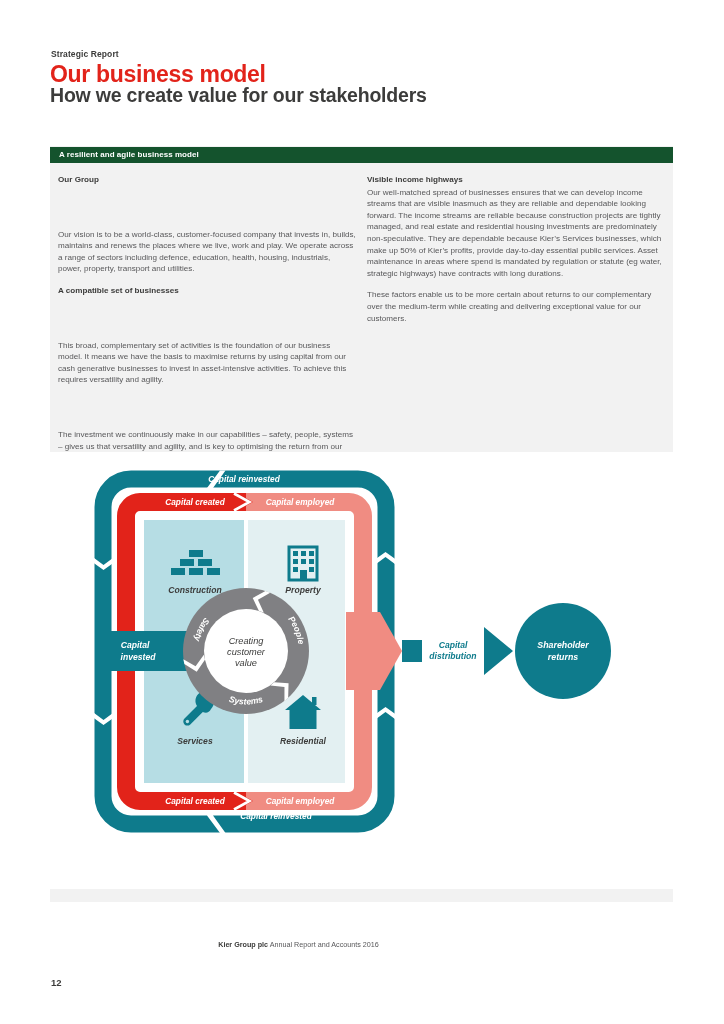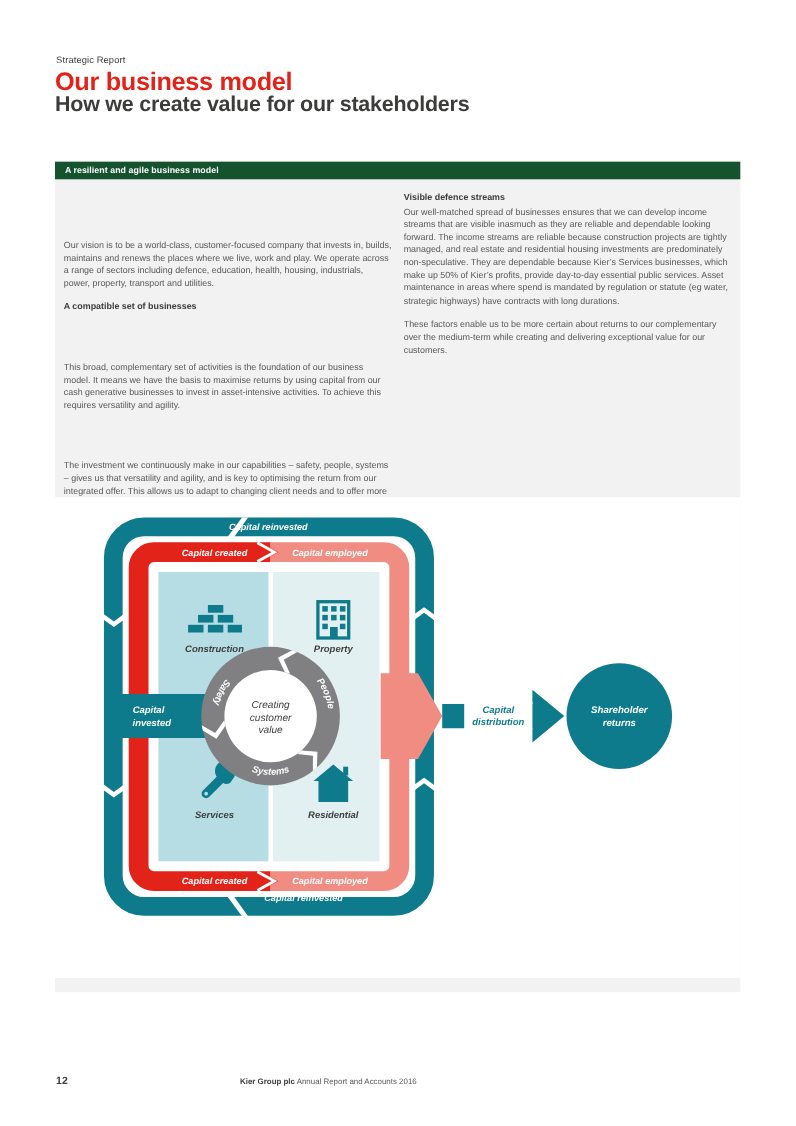--- a/index.html
+++ b/index.html
@@ -9,21 +9,21 @@
     font-family:"Liberation Sans", sans-serif;
     color:#3c3c3b;
     position:relative;
     overflow:hidden;
   }
   .page { position:absolute; inset:0; }
 
   
   .eyebrow {
     position:absolute; left:51px; top:49px;
-    font-size:8.5px; font-weight:normal; letter-spacing:0.1px;
+    font-size:8.5px; font-weight:bold; letter-spacing:0.1px;
     color:#3c3c3b;
   }
   .title-red {
     position:absolute; left:50px; top:61px;
     font-size:23px; font-weight:bold; letter-spacing:-0.3px;
     color:#e2231a; white-space:nowrap;
   }
   .title-dark {
     position:absolute; left:50px; top:84px;
     font-size:19.5px; font-weight:bold; letter-spacing:-0.2px;
@@ -75,51 +75,52 @@
     position:absolute; left:0; top:0; width:623px; height:437px;
   }
   .diagram svg { display:block; }
 
   
   .page-num {
     position:absolute; left:51px; top:977px;
     font-size:9.5px; font-weight:bold; color:#3c3c3b;
   }
   .footer-center {
-    position:absolute; left:0; top:978px; width:597px;
+    position:absolute; left:0; top:940px; width:597px;
     text-align:center; font-size:7.2px; color:#58585a;
   }
   .footer-center b { color:#3c3c3b; }
 </style>
 </head>
 <body>
 
 <div class="page">
 
   <div class="eyebrow">Strategic Report</div>
   <div class="title-red">Our business model</div>
   <div class="title-dark">How we create value for our stakeholders</div>
 
   <div class="content-panel"></div>
 
   <div class="banner">
     <div class="banner-label">A resilient and agile business model</div>
   </div>
 
   <div class="col col-left">
+    <div class="sub">Our Group</div>
     <div class="para">Our vision is to be a world-class, customer-focused company that invests in, builds, maintains and renews the places where we live, work and play. We operate across a range of sectors including defence, education, health, housing, industrials, power, property, transport and utilities.</div>
 
     <div class="sub">A compatible set of businesses</div>
     <div class="para">This broad, complementary set of activities is the foundation of our business model. It means we have the basis to maximise returns by using capital from our cash generative businesses to invest in asset-intensive activities. To achieve this requires versatility and agility.</div>
 
     <div class="para tight">The investment we continuously make in our capabilities – safety, people, systems – gives us that versatility and agility, and is key to optimising the return from our integrated offer. This allows us to adapt to changing client needs and to offer more to each customer, using the full scope of our Group in the process. It underpins our future growth and ensures that we can take a safe and risk-managed approach to that growth.</div>
   </div>
 
   <div class="col col-right">
-    <div class="sub">Visible defence streams</div>
+    <div class="sub">Visible income highways</div>
     <div class="para">Our well-matched spread of businesses ensures that we can develop income streams that are visible inasmuch as they are reliable and dependable looking forward. The income streams are reliable because construction projects are tightly managed, and real estate and residential housing investments are predominately non-speculative. They are dependable because Kier’s Services businesses, which make up 50% of Kier’s profits, provide day-to-day essential public services. Asset maintenance in areas where spend is mandated by regulation or statute (eg water, strategic highways) have contracts with long durations.</div>
 
     <div class="para tight">These factors enable us to be more certain about returns to our complementary over the medium-term while creating and delivering exceptional value for our customers.</div>
   </div>
 
   <div class="diagram-frame">
   <div class="diagram">
   <svg width="623" height="437" viewBox="0 0 623 437" xmlns="http://www.w3.org/2000/svg">
 
     <g>

